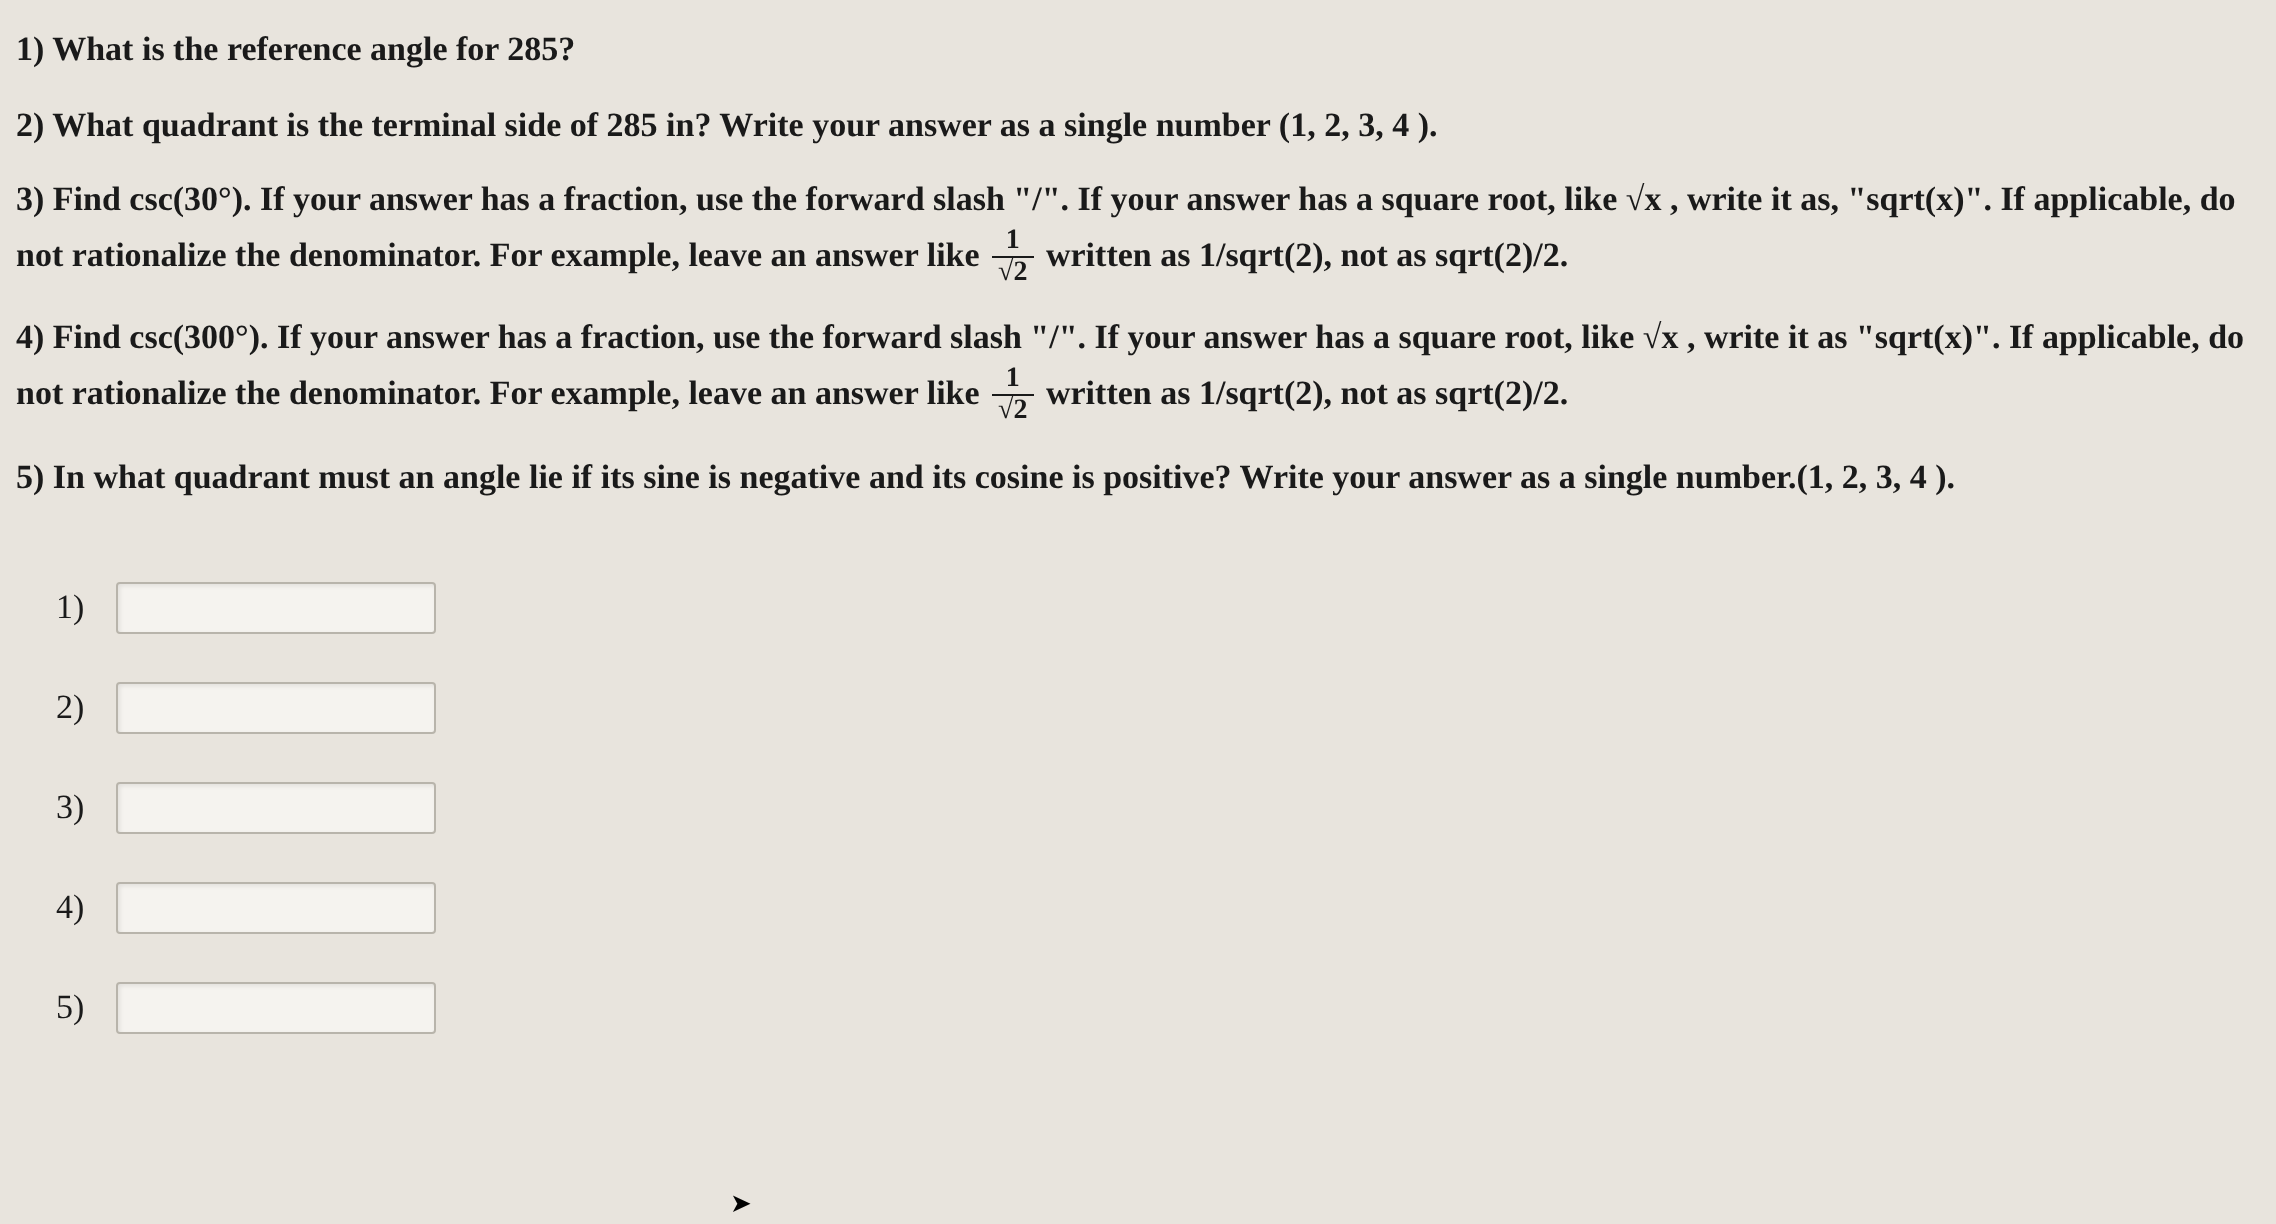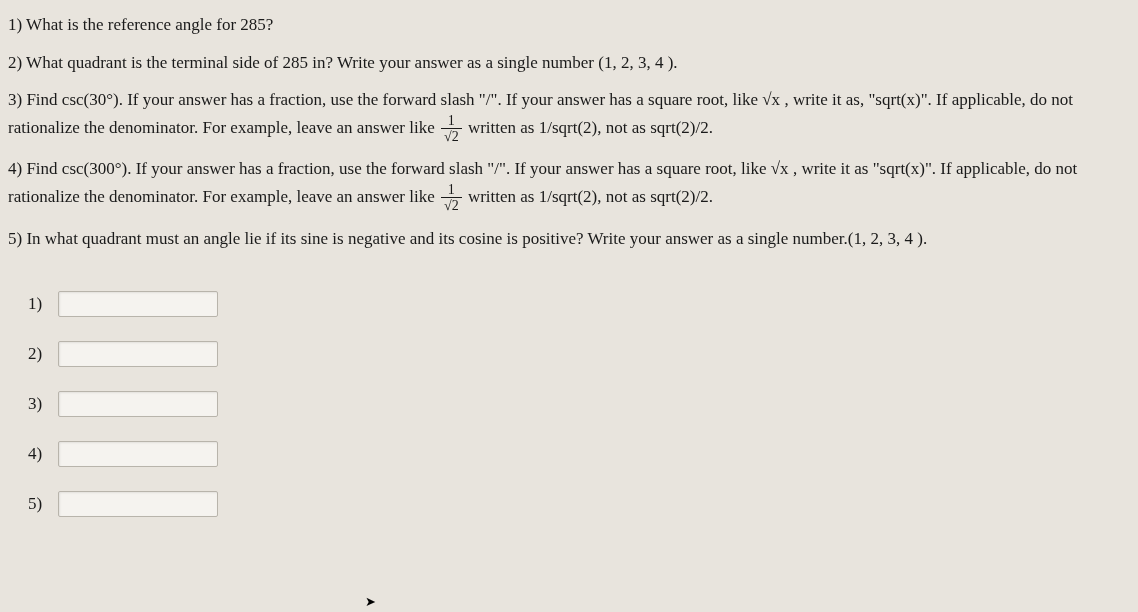--- a/index.html
+++ b/index.html
@@ -13,20 +13,21 @@
       background-color: #e8e4dd;
       font-family: Georgia, 'Times New Roman', serif;
       font-size: 17px;
       color: #1a1a1a;
       padding: 12px 8px;
       overflow: hidden;
     }
     .question {
       margin-bottom: 12px;
       line-height: 1.5;
+      font-weight: bold;
     }
     .sqrt-x {
       font-family: serif;
       white-space: nowrap;
     }
     .frac-container {
       display: inline-block;
       text-align: center;
       vertical-align: middle;
       font-size: 14px;

